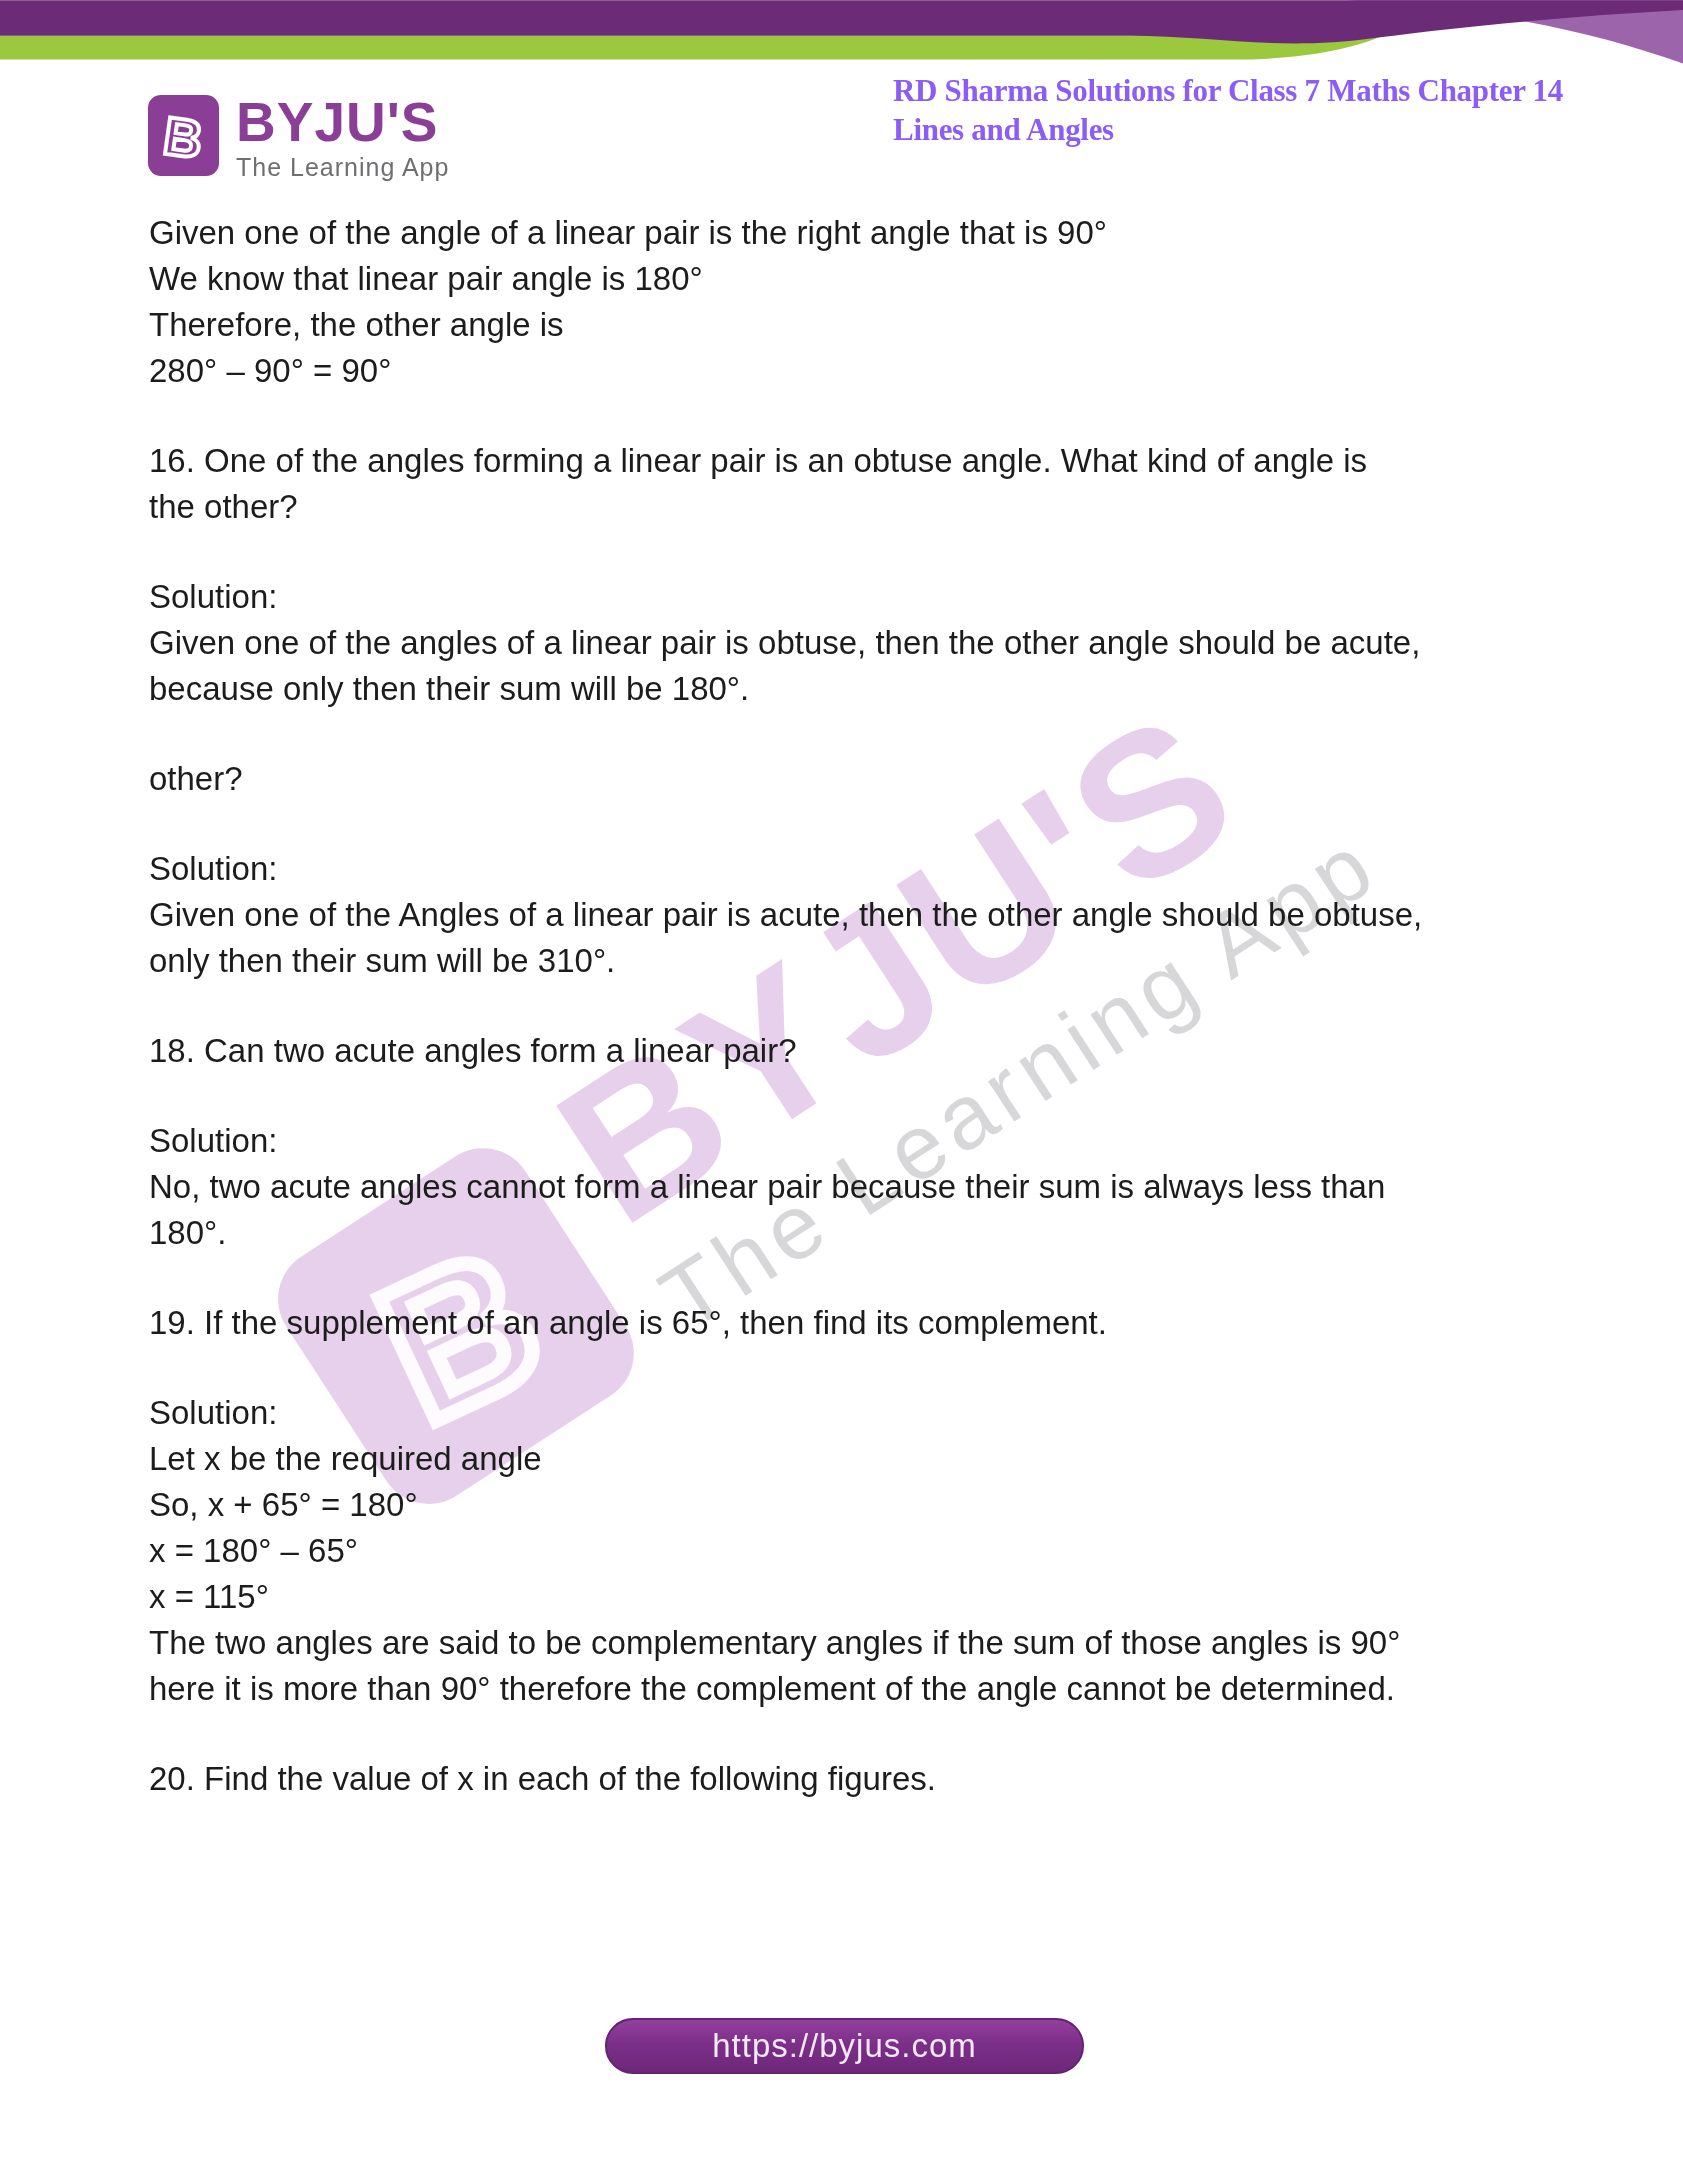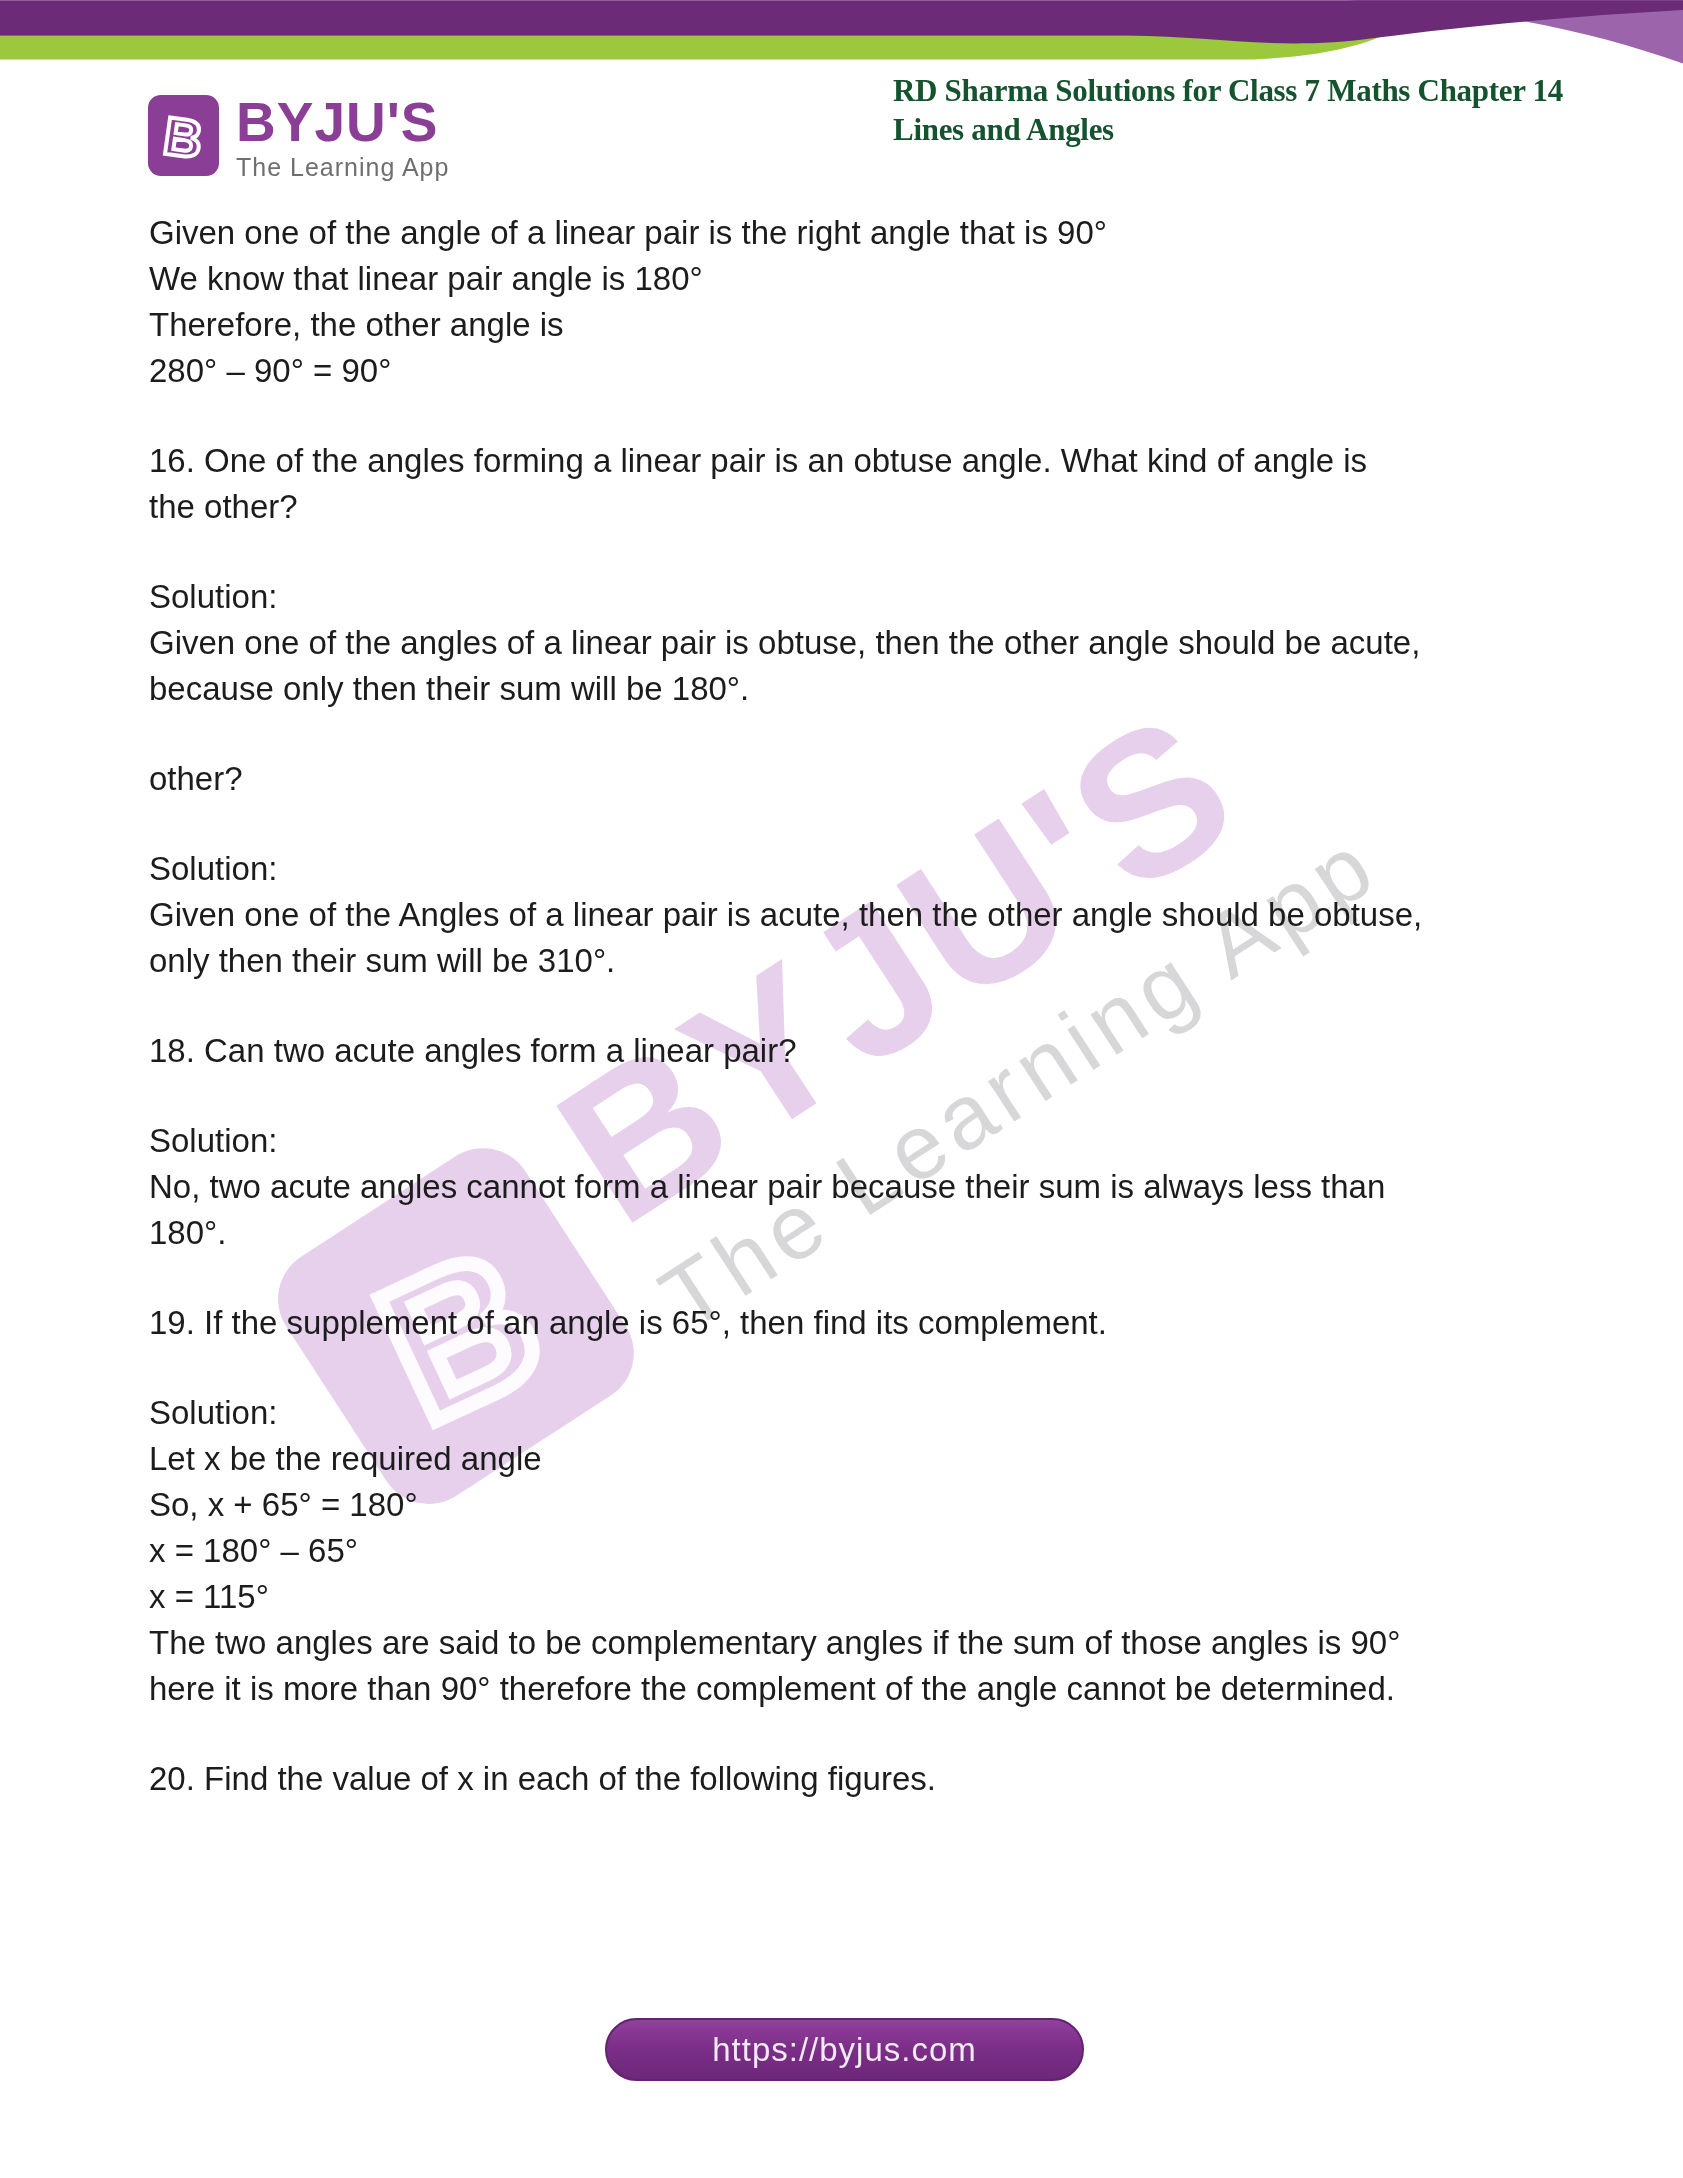--- a/index.html
+++ b/index.html
@@ -16,21 +16,21 @@
   .logo-wordmark{
     font-size:55px;font-weight:bold;color:var(--logo-purple);
     letter-spacing:1px;line-height:57px;margin-top:0px;
   }
   .logo-tagline{
     font-size:25px;color:var(--tagline-gray);letter-spacing:1px;margin-top:2px;
   }
   
   .doc-title{
     position:absolute;left:893px;top:71px;z-index:3;
-    font-family:"Liberation Serif", serif;font-weight:bold;color:#14532d;
+    font-family:"Liberation Serif", serif;font-weight:bold;color:#8b5cf6;
     font-size:31px;line-height:39px;letter-spacing:-0.3px;white-space:nowrap;
   }
   
   .watermark{
     position:absolute;left:178px;top:861px;width:1287px;height:455px;
     display:flex;align-items:center;justify-content:center;z-index:0;
     pointer-events:none;
   }
   .wm-inner{display:flex;align-items:center;transform:rotate(-33deg);}
   .wm-icon{width:297px;height:297px;flex:0 0 auto;}
@@ -43,21 +43,21 @@
     font-size:91px;color:rgba(122,124,130,0.30);letter-spacing:7px;
     margin-top:16px;white-space:nowrap;
   }
   
   .doc-body{position:absolute;left:149px;top:210px;width:1406px;z-index:1;}
   .block{margin:0 0 44px 0;}
   .line{font-size:33px;line-height:46px;white-space:nowrap;}
   .bold{font-weight:normal;}
   
   .footer-button{
-    position:absolute;left:605px;top:2018px;width:479px;height:63px;z-index:2;
+    position:absolute;left:605px;top:2018px;width:479px;height:56px;z-index:2;
     border-radius:33px;
     background:linear-gradient(180deg,#93409f 0%,var(--button-purple) 45%,#6d2779 100%);
     border:2px solid #632370;
     box-sizing:border-box;
     display:flex;align-items:center;justify-content:center;
     color:#f2e9f4;font-size:33px;letter-spacing:1px;cursor:pointer;
   }
 </style>
 </head>
 <body>

